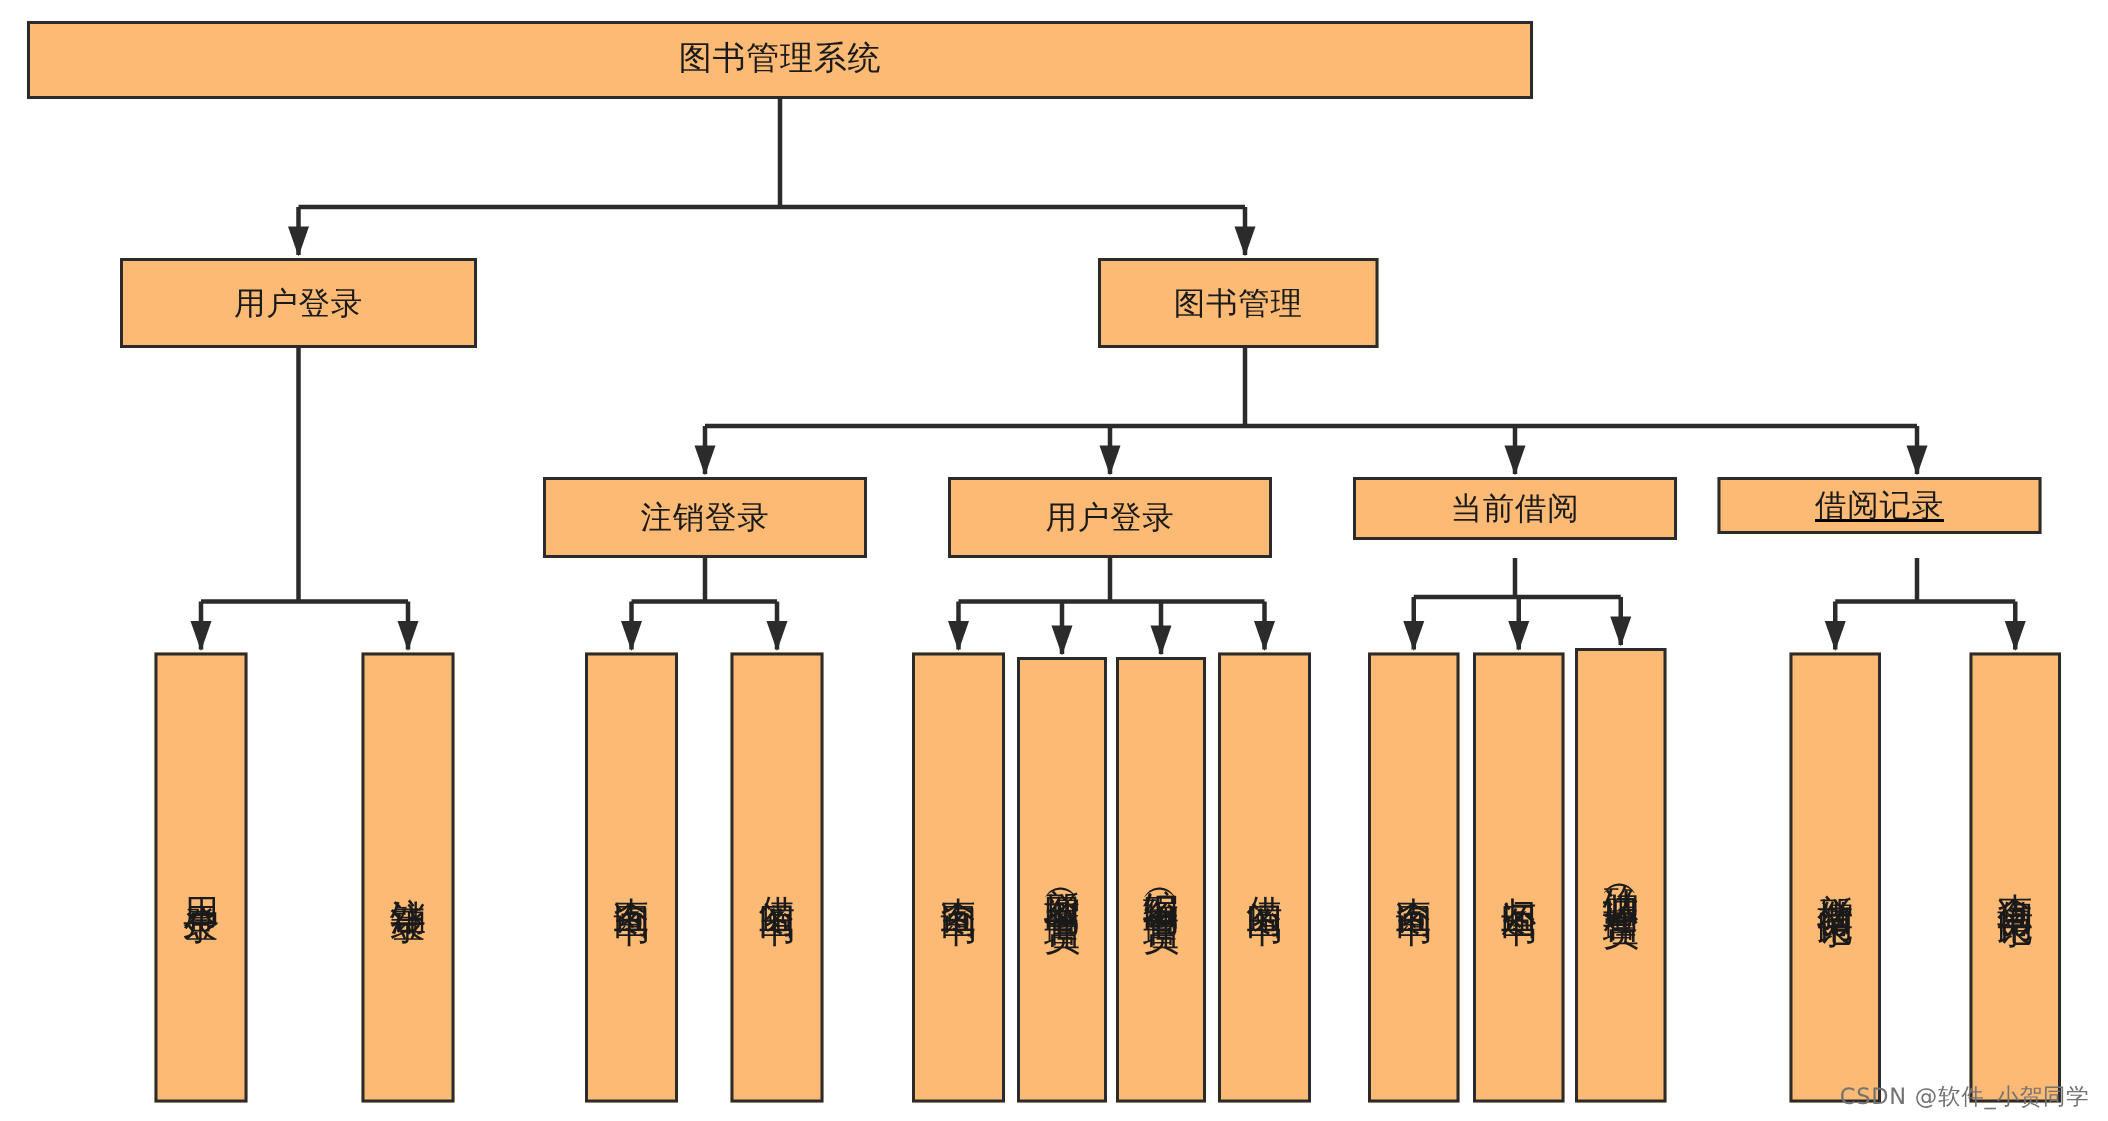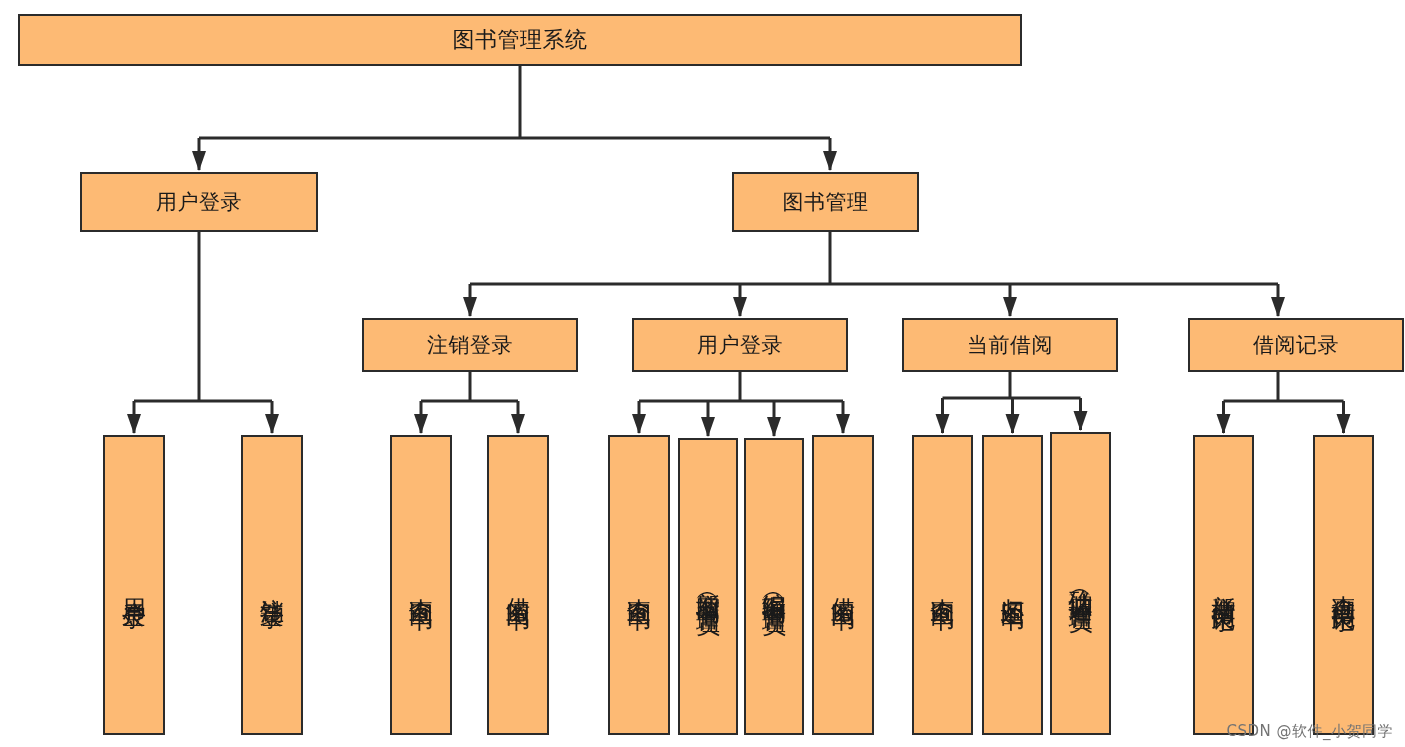--- a/index.html
+++ b/index.html
@@ -146,24 +146,24 @@
       </div>
       <div class="node h" style="left: 732px; top: 172px; width: 187px; height: 60px;">
         <span class="label">图书管理</span>
       </div>
       <div class="node h" style="left: 362px; top: 318px; width: 216px; height: 54px;">
         <span class="label">注销登录</span>
       </div>
       <div class="node h" style="left: 632px; top: 318px; width: 216px; height: 54px;">
         <span class="label">用户登录</span>
       </div>
-      <div class="node h" style="left: 902px; top: 318px; width: 216px; height: 54px;">
+      <div class="node h" style="left: 902px; top: 318px; width: 216px; height: 42px;">
         <span class="label">当前借阅</span>
       </div>
-      <div class="node h" style="left: 1188px; top: 318px; width: 216px; height: 54px;">
+      <div class="node h" style="left: 1145px; top: 318px; width: 216px; height: 38px; text-decoration: underline;">
         <span class="label">借阅记录</span>
       </div>
       <div class="node v" style="left: 103px; top: 435px; width: 62px; height: 300px;">
         <span class="label">用户登录</span>
       </div>
       <div class="node v" style="left: 241px; top: 435px; width: 62px; height: 300px;">
         <span class="label">注销登录</span>
       </div>
       <div class="node v" style="left: 390px; top: 435px; width: 62px; height: 300px;">
         <span class="label">查询图书</span>

